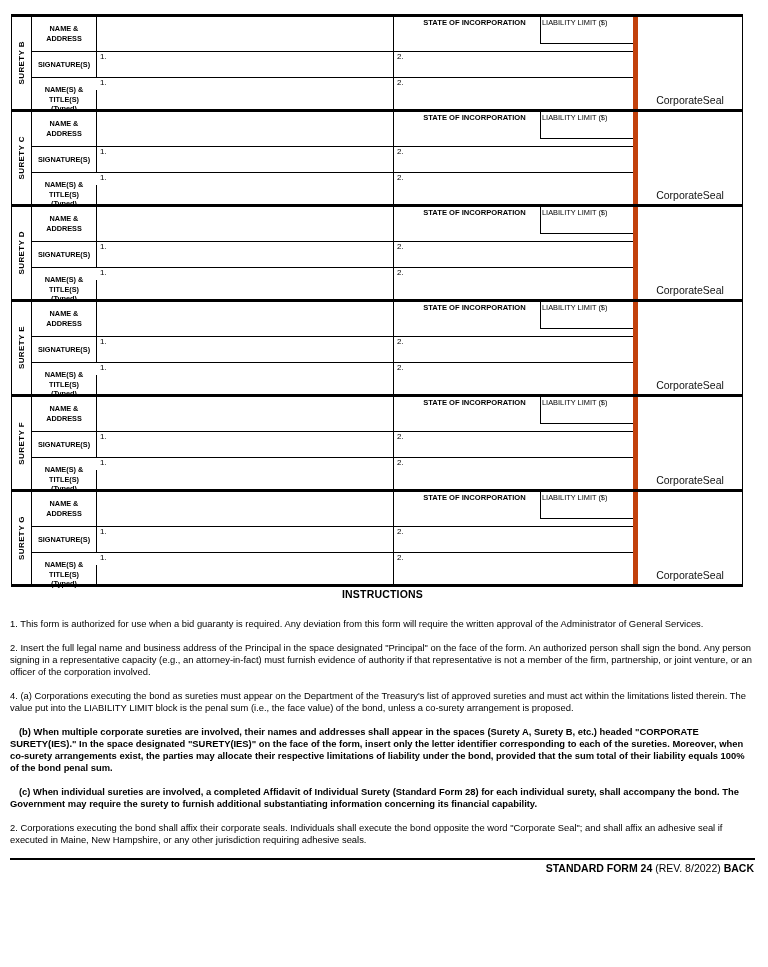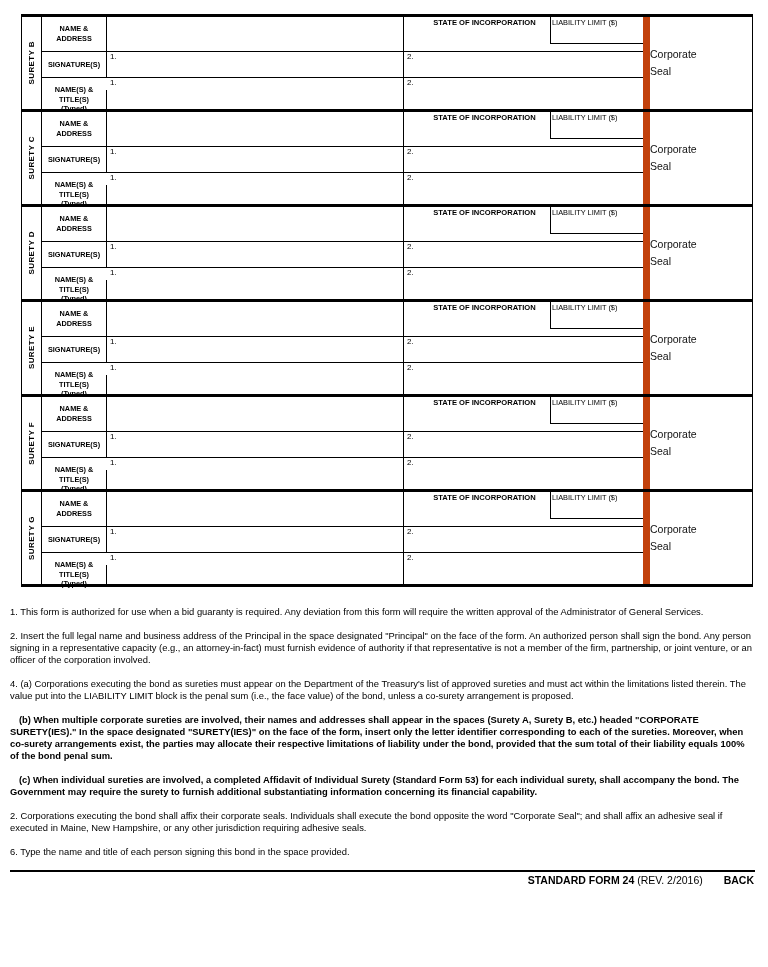--- a/index.html
+++ b/index.html
@@ -8,21 +8,21 @@
     font-family:"Liberation Sans", sans-serif;
     color:#000;
     position:relative;
     overflow:hidden;
     -webkit-font-smoothing:antialiased;
   }
   .page { position:absolute; inset:0; background:#fff; }
 
   
   .bond-table {
-    position:absolute; left:21px; top:14px; width:732px;
+    position:absolute; left:11px; top:14px; width:732px;
     border-left:1px solid #000; border-right:1px solid #000;
     border-top:3px solid #000; border-bottom:3px solid #000;
     background:#fff;
   }
   .section {
     display:grid;
     grid-template-columns:20px 65px 296px 147px 93px 1fr;
     grid-template-rows:35px 26px 31px;
     border-bottom:3px solid #000;
   }
@@ -64,22 +64,22 @@
   .liab::before {
     content:""; position:absolute; left:0; top:0; height:calc(100% - 8px);
     border-left:1px solid #000;
   }
   .liab::after {
     content:""; position:absolute; left:0; right:0; bottom:7px; height:0;
     border-top:1px solid #000;
   }
 
   .seal {
-    grid-row:1/4; grid-column:6; border-left:7px solid #c2410c;
-    display:flex; flex-direction:column; align-items:flex-start; justify-content:center;
+    grid-row:1/4; grid-column:6; border-left:5px solid #c2410c;
+    display:flex; flex-direction:row; align-items:flex-end; justify-content:center;
     font-size:10.5px; line-height:1.6; color:#111;
   }
 
   .numcell { font-size:8px; padding:1px 0 0 3px; line-height:1.1; }
   .sig1 { grid-row:2; grid-column:3; border-bottom:1px solid #000; }
   .sig2 { grid-row:2; grid-column:4/6; border-left:1px solid #000; border-bottom:1px solid #000; }
   .nt1  { grid-row:3; grid-column:3; }
   .nt2  { grid-row:3; grid-column:4/6; border-left:1px solid #000; }
 
   
@@ -91,21 +91,21 @@
   .instr {
     font-size:9.4px; line-height:12px; margin:12px 0 12px 0; text-align:left;
     white-space:normal;
   }
   .instr.indent { text-indent:9px;font-weight:bold; }
 
   .footer-rule { border-top:2.5px solid #000; margin-top:1px; }
   .form-footer {
     text-align:right; font-size:10.5px; margin-top:2px; padding-right:1px;
   }
-  .form-footer .b { font-weight:bold;margin-left:18px; }
+  .form-footer .b { font-weight:bold; }
 </style>
 </head>
 <body>
 
 <div class="page">
 
   <div class="bond-table" id="bond-table">
   <div class="section">
     <div class="cell surety-cell">
       <span class="vert">SURETY B</span>
@@ -365,26 +365,26 @@
     <div class="cell numcell nt1">
       <span>1.</span>
     </div>
     <div class="cell numcell nt2">
       <span>2.</span>
     </div>
   </div>
 </div>
 
   <div class="content">
+    <div class="instr-heading">INSTRUCTIONS</div>
     <div class="instr-list" id="instr-list">
         <p class="instr">1.  This form is authorized for use when a bid guaranty is required.  Any deviation from this form will require the written approval of the Administrator of General Services.</p>
         <p class="instr">2.  Insert the full legal name and business address of the Principal in the space designated "Principal" on the face of the form.  An authorized person shall sign the bond.  Any person signing in a representative capacity (e.g., an attorney-in-fact) must furnish evidence of authority if that representative is not a member of the firm, partnership, or joint venture, or an officer of the corporation involved.</p>
         <p class="instr">4.  (a) Corporations executing the bond as sureties must appear on the Department of the Treasury's list of approved sureties and must act within the limitations listed therein.  The value put into the LIABILITY LIMIT block is the penal sum (i.e., the face value) of the bond, unless a co-surety arrangement is proposed.</p>
         <p class="instr indent">(b) When multiple corporate sureties are involved, their names and addresses shall appear in the spaces (Surety A, Surety B, etc.) headed "CORPORATE SURETY(IES)."  In the space designated "SURETY(IES)" on the face of the form, insert only the letter identifier corresponding to each of the sureties.  Moreover, when co-surety arrangements exist, the parties may allocate their respective limitations of liability under the bond, provided that the sum total of their liability equals 100% of the bond penal sum.</p>
-        <p class="instr indent">(c) When individual sureties are involved, a completed Affidavit of Individual Surety (Standard Form 53) for each individual surety, shall accompany the bond.  The Government may require the surety to furnish additional substantiating information concerning its financial capability.</p>
+        <p class="instr indent">(c) When individual sureties are involved, a completed Affidavit of Individual Surety (Standard Form 28) for each individual surety, shall accompany the bond.  The Government may require the surety to furnish additional substantiating information concerning its financial capability.</p>
         <p class="instr">2.  Corporations executing the bond shall affix their corporate seals.  Individuals shall execute the bond opposite the word "Corporate Seal"; and shall affix an adhesive seal if executed in Maine, New Hampshire, or any other jurisdiction requiring adhesive seals.</p>
-        <p class="instr">6.  Type the name and title of each person signing this bond in the space provided.</p>
       </div>
     <div class="footer-rule"></div>
-    <div class="form-footer"><span class="b">STANDARD FORM 24</span><span> (REV. 2/2016) </span><span class="b">BACK</span></div>
+    <div class="form-footer"><span class="b">STANDARD FORM 24</span><span> (REV. 8/2022) </span><span class="b">BACK</span></div>
   </div>
 
 </div>
 
 </body></html>

